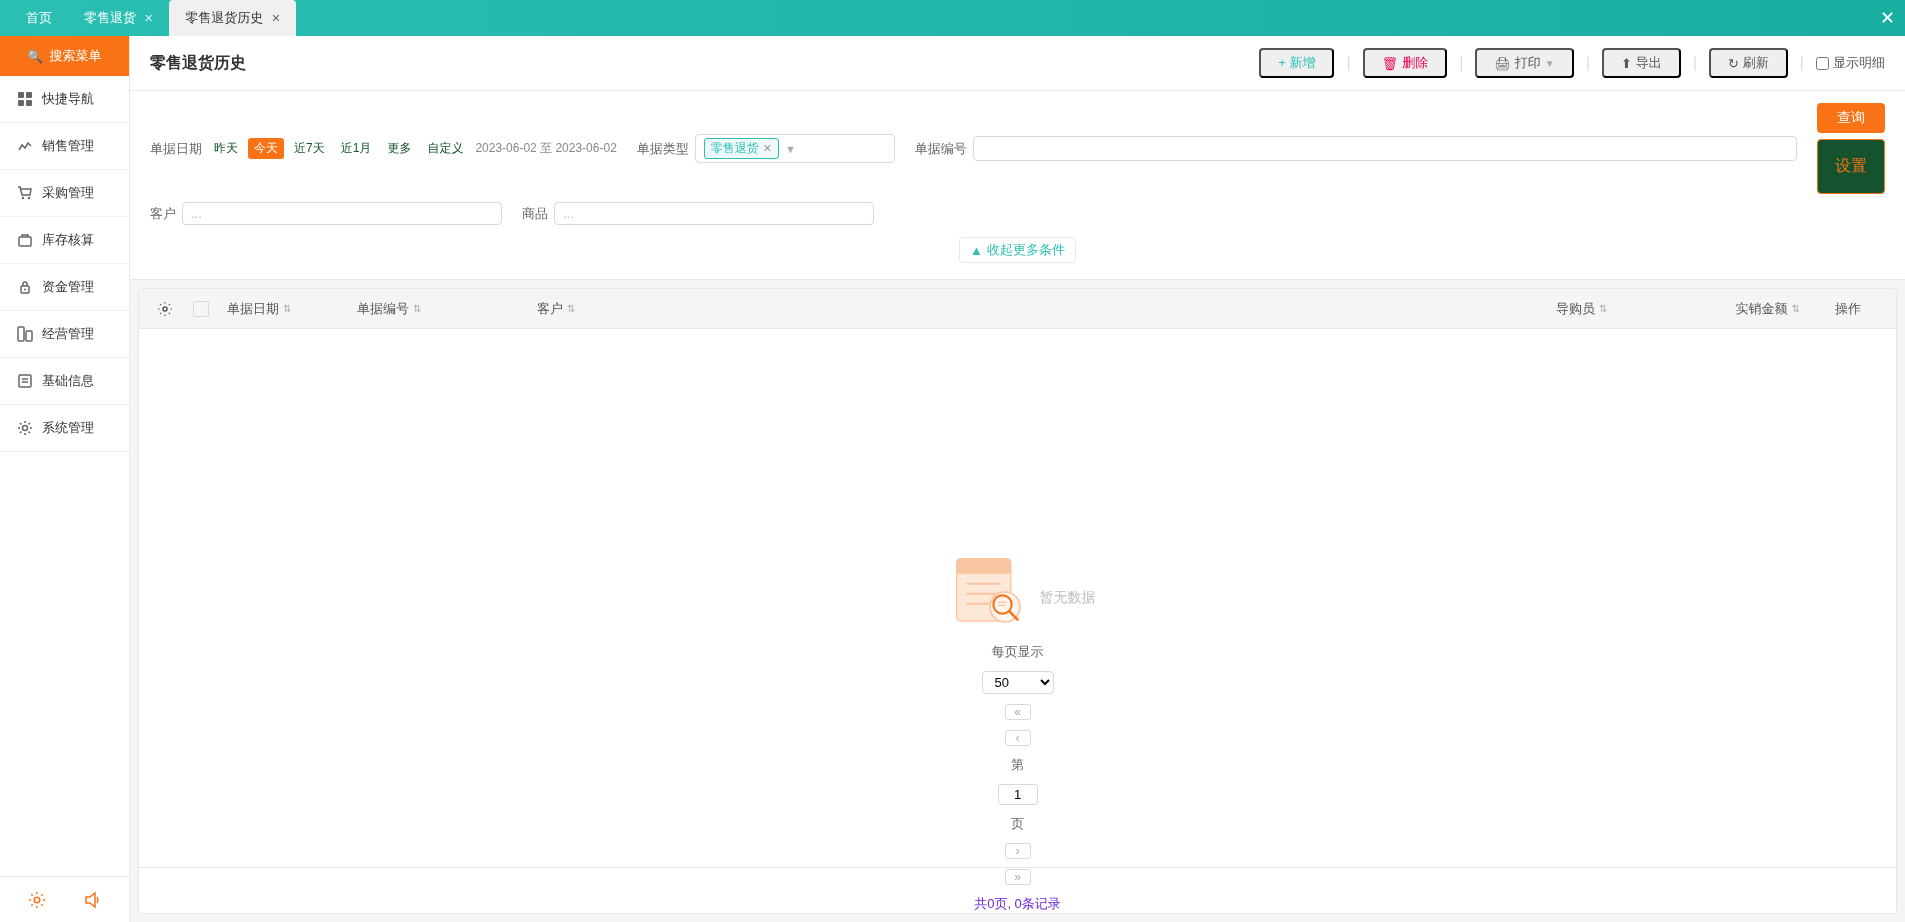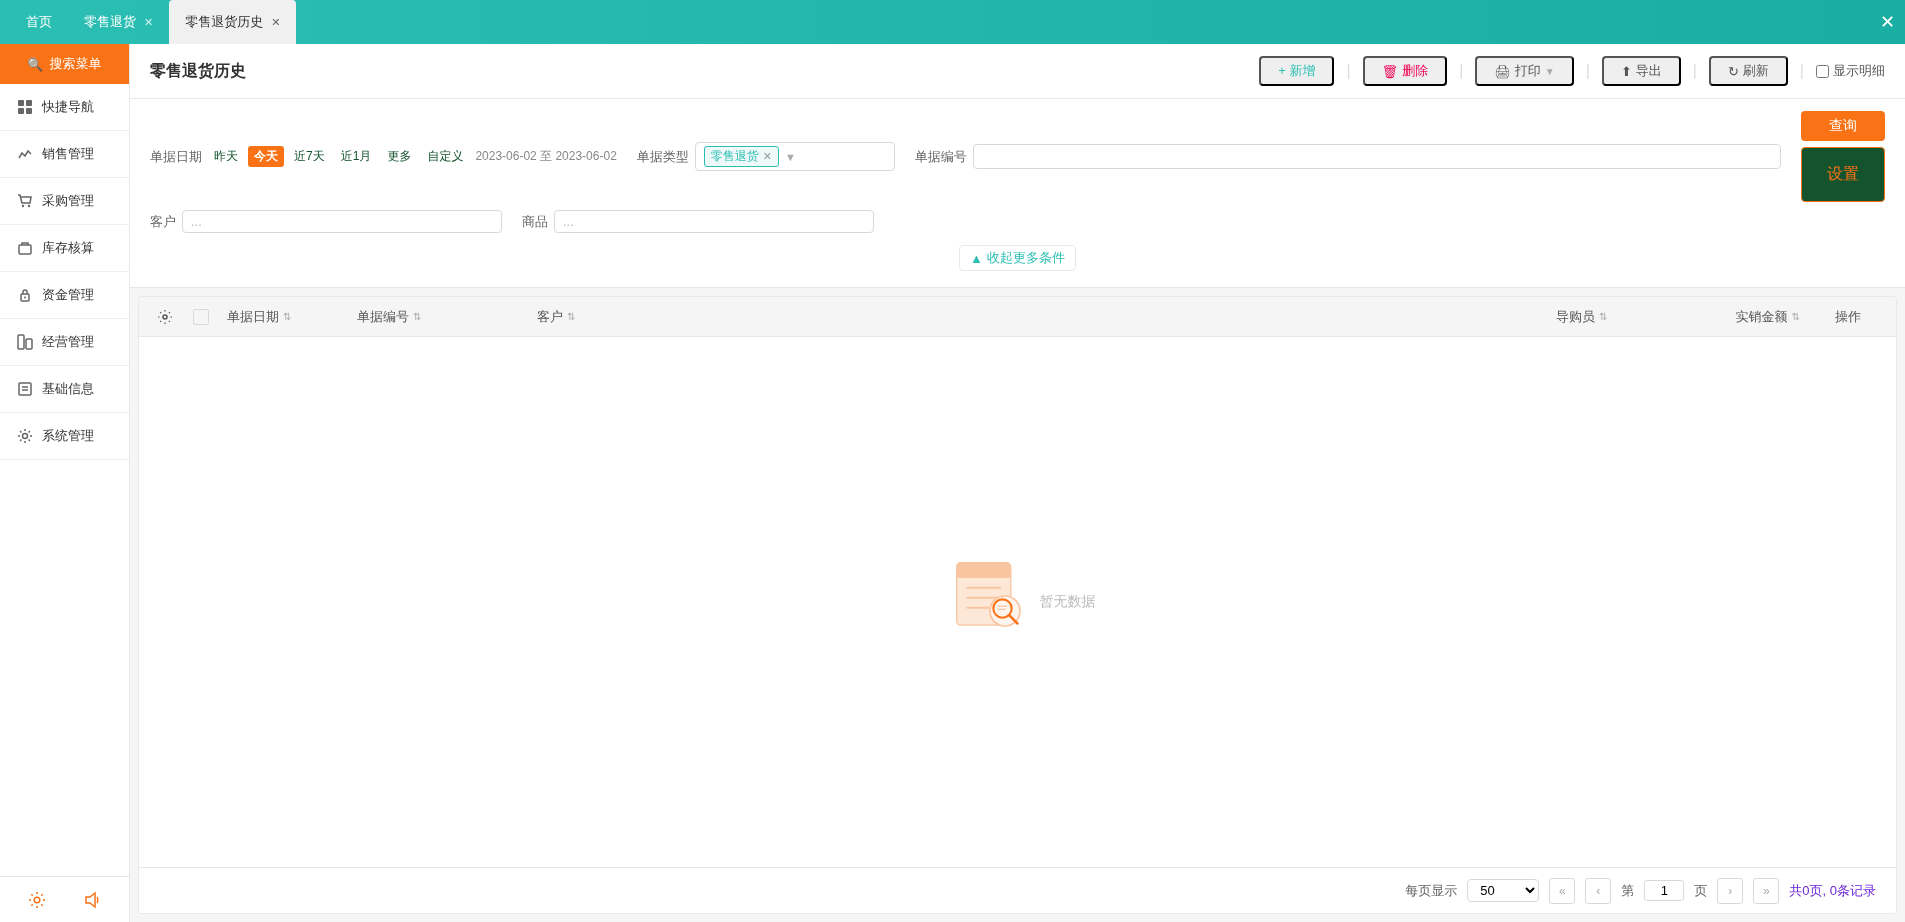--- a/index.html
+++ b/index.html
@@ -1,20 +1,20 @@
 <!DOCTYPE html>
 <html><head>
   <meta charset="utf-8">
   <style>
     * { box-sizing: border-box; margin: 0; padding: 0; font-family: 'Microsoft YaHei', Arial, sans-serif; }
     body { width: 1905px; height: 922px; overflow: hidden; background: #f5f5f5; display: flex; flex-direction: column; }
 
     
     .topbar {
-      height: 44px;
+      height: 36px;
       background: linear-gradient(to right, #2bbfb3, #1aada1);
       display: flex;
       align-items: center;
       padding: 0 10px;
       flex-shrink: 0;
     }
     .topbar-tabs {
       display: flex;
       align-items: center;
       flex: 1;
@@ -202,21 +202,20 @@
       padding: 2px 6px;
       border-radius: 3px;
       cursor: pointer;
       font-size: 12px;
       color: #14532d;
     }
     .date-btn.active {
       background: #f97316;
       color: #fff;
       border-radius: 3px;
-      font-weight: bold;
     }
     .date-range {
       font-size: 12px;
       color: #888;
     }
     .tag-item {
       display: inline-flex;
       align-items: center;
       gap: 4px;
       background: #f0f9f9;
@@ -313,20 +312,21 @@
       border-top: 1px solid #e8e8e8;
       display: flex;
       align-items: center;
       justify-content: flex-end;
       padding: 0 20px;
       gap: 10px;
       font-size: 13px;
       color: #555;
       background: #fff;
       flex-shrink: 0;
+      flex-direction: column;
     }
     .pag-label { color: #666; }
     .pag-select {
       border: 1px solid #d9d9d9;
       border-radius: 4px;
       padding: 2px 20px 2px 8px;
       font-size: 13px;
       background: #fff;
       cursor: pointer;
     }
@@ -352,21 +352,21 @@
       font-size: 13px;
     }
     .pag-total { color: #6d28d9; font-size: 13px; }
 
     
     .query-btn {
       background: #f97316;
       color: #fff;
       border: none;
       border-radius: 4px;
-      padding: 6px 28px;
+      padding: 6px 20px;
       font-size: 14px;
       cursor: pointer;
       white-space: nowrap;
     }
     .settings-btn {
       background: #14532d;
       color: #f97316;
       border: 1px solid #f97316;
       border-radius: 4px;
       padding: 16px 16px;

